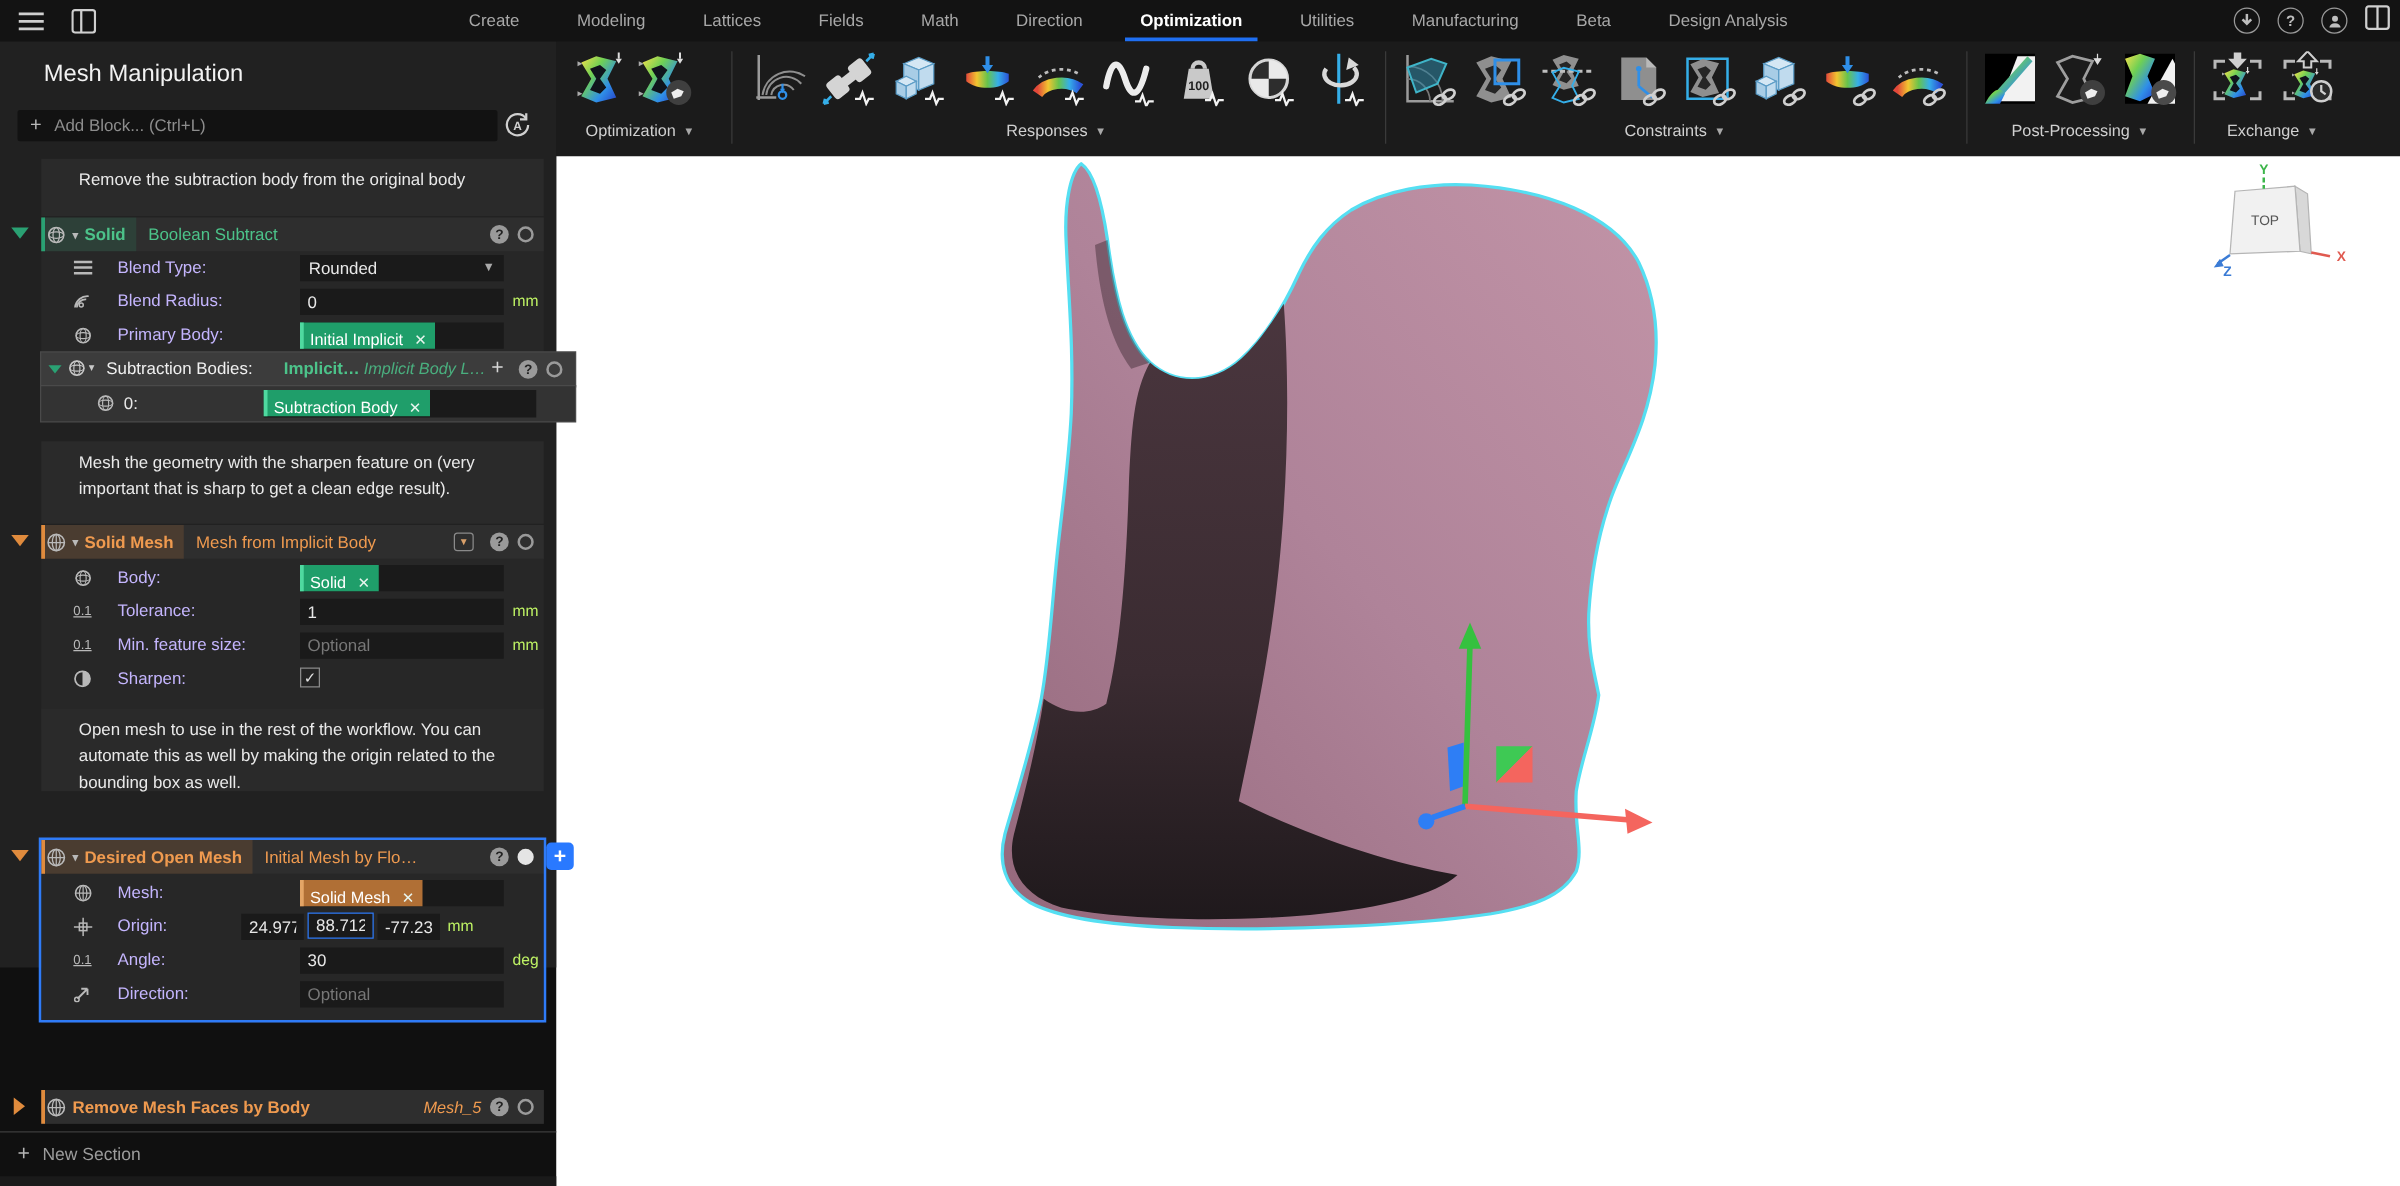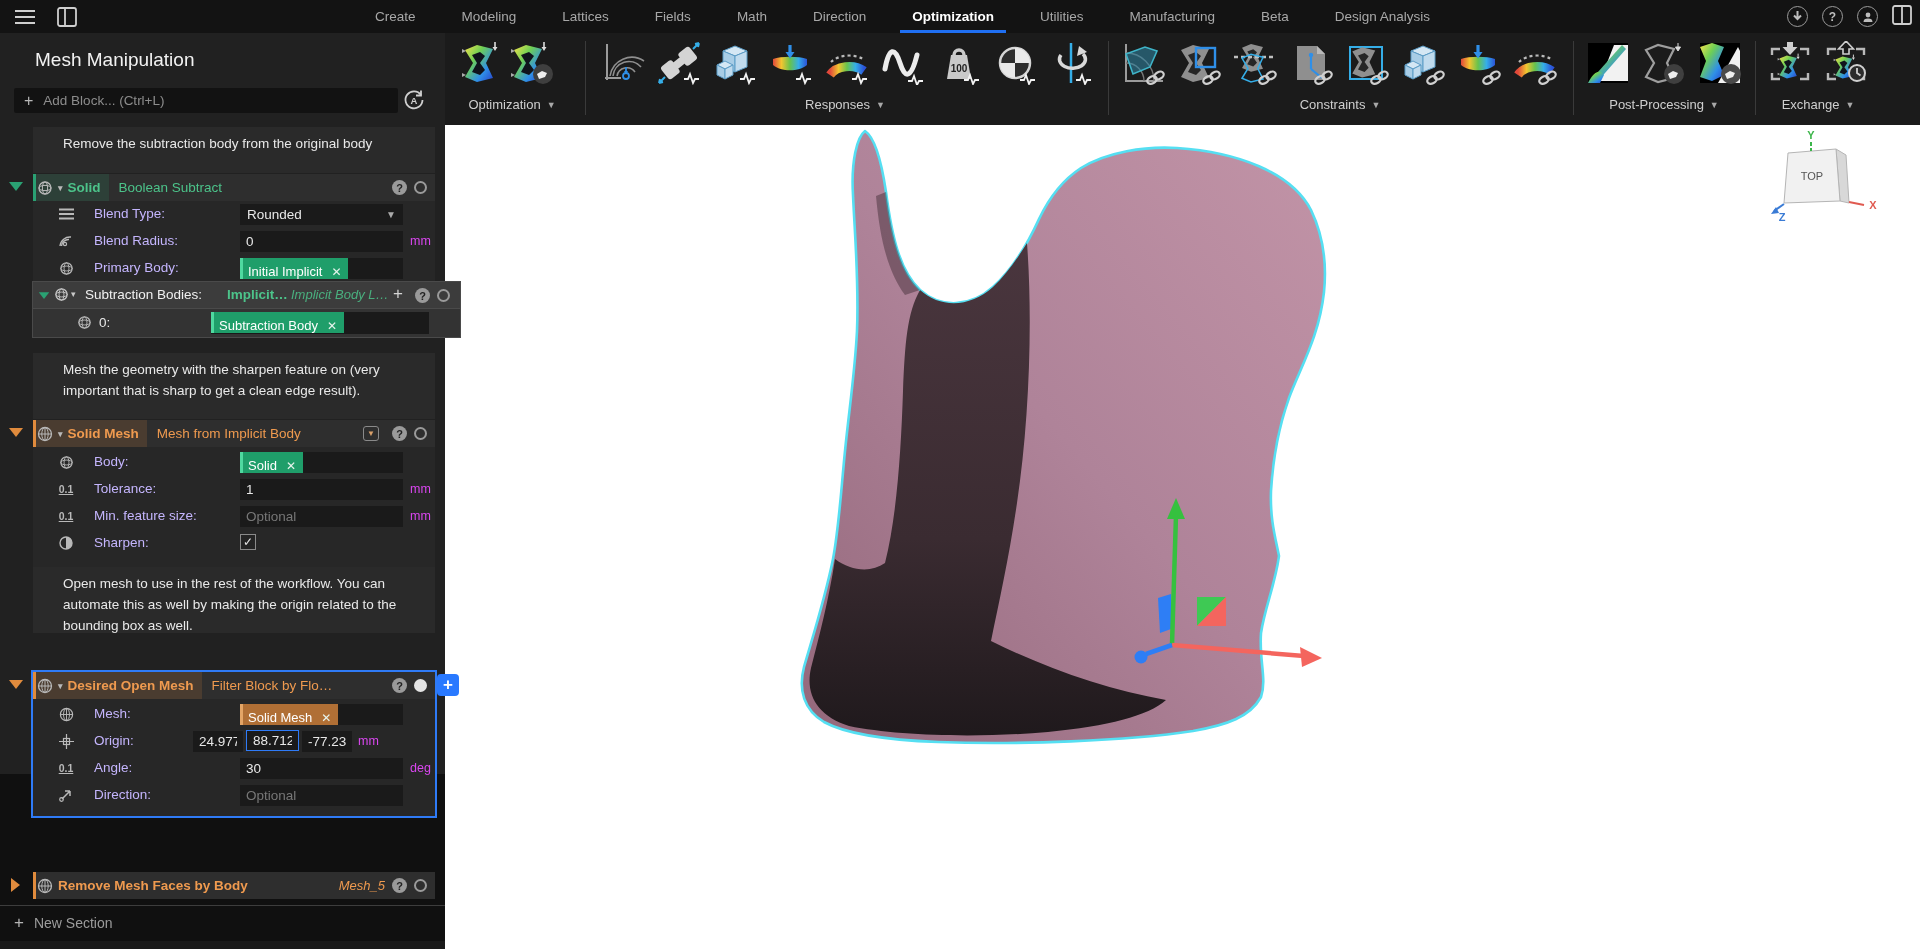--- a/index.html
+++ b/index.html
@@ -31,25 +31,25 @@
   .tri.right{border-top:7px solid transparent;border-bottom:7px solid transparent;border-left:9px solid #e08b3d}
   .bh-name{font-size:13.5px;font-weight:700;padding:0 8px 0 4px;height:27px;display:flex;align-items:center;gap:5px}
   .bh-type{font-size:13.5px;padding-left:10px}
   .bh-right{position:absolute;right:8px;top:0;height:27px;display:flex;align-items:center;gap:7px}
   .qmark{width:15px;height:15px;border-radius:50%;background:#9a9a9a;color:#222;font-size:11px;font-weight:700;display:flex;align-items:center;justify-content:center;cursor:pointer}
   .scope{width:13px;height:13px;border-radius:50%;border:2px solid #9a9a9a;cursor:pointer}
   .scope.filled{background:#e4e4e4;border-color:#e4e4e4}
   .green-t{color:#4cc38a}.orange-t{color:#ef9a4f}
   .prow{position:absolute;left:33px;width:402px;height:27px}
   .picon{position:absolute;left:23px;top:4px;width:20px;height:18px;color:#b9b9b9;font-size:14px;display:flex;align-items:center;justify-content:center}
-  .txticon{font-size:10.5px;font-weight:700;text-decoration:underline;color:#b9b9b9}
+  .txticon{font-size:10.5px;font-weight:400;text-decoration:underline;color:#b9b9b9}
   .plabel{position:absolute;left:61px;top:5px;font-size:13.5px;color:#c4b5fd}
   .pfield{position:absolute;left:207px;top:3px;width:163px;height:21px;background:#1a1a1a;color:#e8e8e8;font-size:13.5px;display:flex;align-items:center;padding:0 7px;cursor:pointer}
   .pfield .dd{margin-left:auto;color:#aaa;font-size:10px}
-  .punit{position:absolute;left:377px;top:6px;font-size:12.5px;color:#d946ef}
+  .punit{position:absolute;left:377px;top:6px;font-size:12.5px;color:#bef264}
   input.vfield{background:#1a1a1a;border:none;outline:none;color:#e8e8e8;font-size:13.5px;font-family:"Liberation Sans",sans-serif;padding:0 6px;height:21px}
   input.vfield.focused{border:1.5px solid #2f7bf7}
   input.vfield::placeholder{color:#777}
   .chip{height:21px;display:inline-flex;align-items:flex-end;font-size:13px;color:#fff;padding:0 7px 0 8px;position:relative;cursor:pointer}
   .chip .bar{position:absolute;left:0;top:0;bottom:0;width:3px}
   .chip.green{background:#1f9e6a}.chip.green .bar{background:#4fd9a0}
   .chip.orange{background:#b06f35}.chip.orange .bar{background:#e4a566}
   .chip .x{margin-left:9px;font-size:12px;color:#e8f5ee;cursor:pointer}
   .checkbox{position:absolute;left:207px;top:4px;width:16px;height:16px;background:#242424;border:1px solid #8a8a8a;color:#e4e4e4;font-size:12px;line-height:14px;text-align:center;cursor:pointer}
   .popped{position:absolute;left:33px;width:427px;background:#3c3c3c;height:27px;box-shadow:0 0 0 1px #4a4a4a}
@@ -414,21 +414,21 @@
     <span class="bh-bar" style="background:#e08b3d"></span>
     <span class="bh-name" style="background:rgba(224,139,61,0.16)">
       <svg width="16" height="16" viewBox="0 0 16 16">
           <circle cx="8" cy="8" r="6.5" fill="none" stroke="#b9b9b9" stroke-width="1.3"></circle>
           <path d="M1.5 8 H14.5 M8 1.5 V14.5" stroke="#b9b9b9" stroke-width="1"></path>
           <ellipse cx="8" cy="8" rx="3.2" ry="6.5" fill="none" stroke="#b9b9b9" stroke-width="1"></ellipse>
         </svg>
       <span style="font-size:9px;color:#b9b9b9">▾</span>
       <span class="orange-t">Desired Open Mesh</span>
     </span>
-    <span class="bh-type orange-t">Filter Block by Flo…</span>
+    <span class="bh-type orange-t">Initial Mesh by Flo…</span>
     <span class="bh-right">
       <span class="qmark">?</span>
       <span class="scope filled"></span>
     </span>
   </div>
   <div class="prow" style="top:668px">
     <span class="picon">
         <svg width="15" height="15" viewBox="0 0 16 16">
           <circle cx="8" cy="8" r="6.5" fill="none" stroke="#b9b9b9" stroke-width="1.3"></circle>
           <path d="M1.5 8 H14.5 M8 1.5 V14.5" stroke="#b9b9b9" stroke-width="1"></path>

